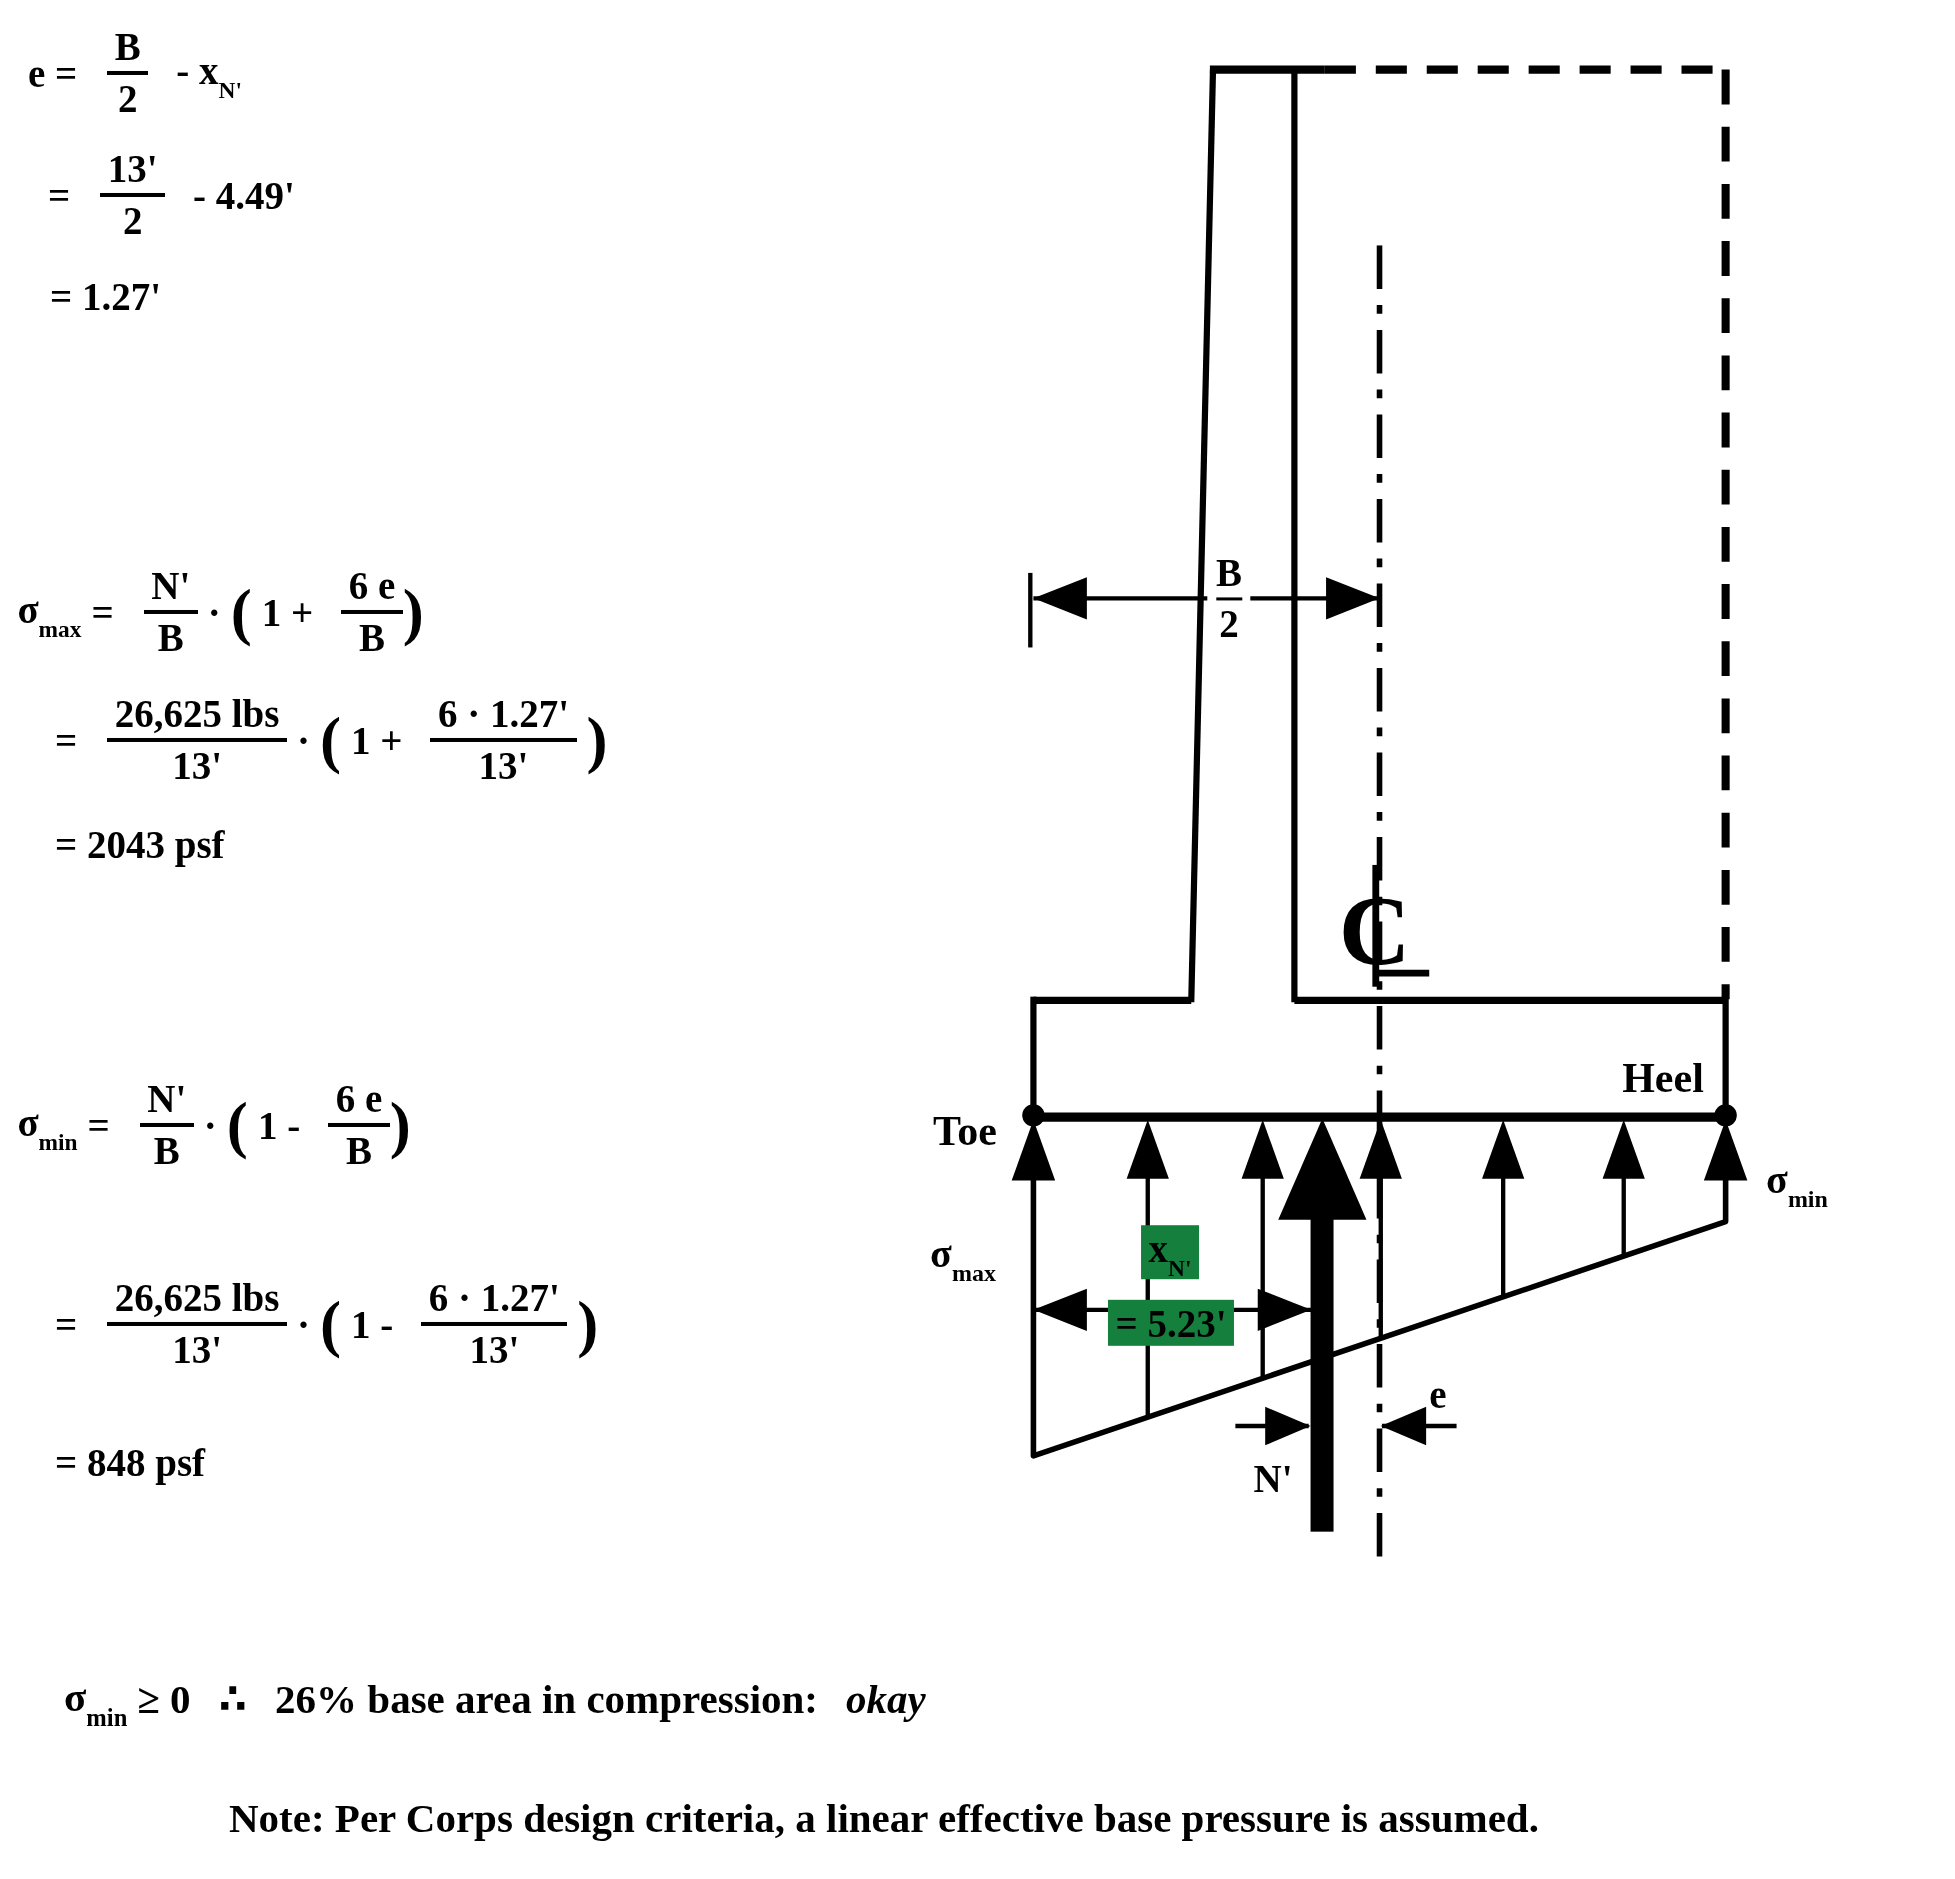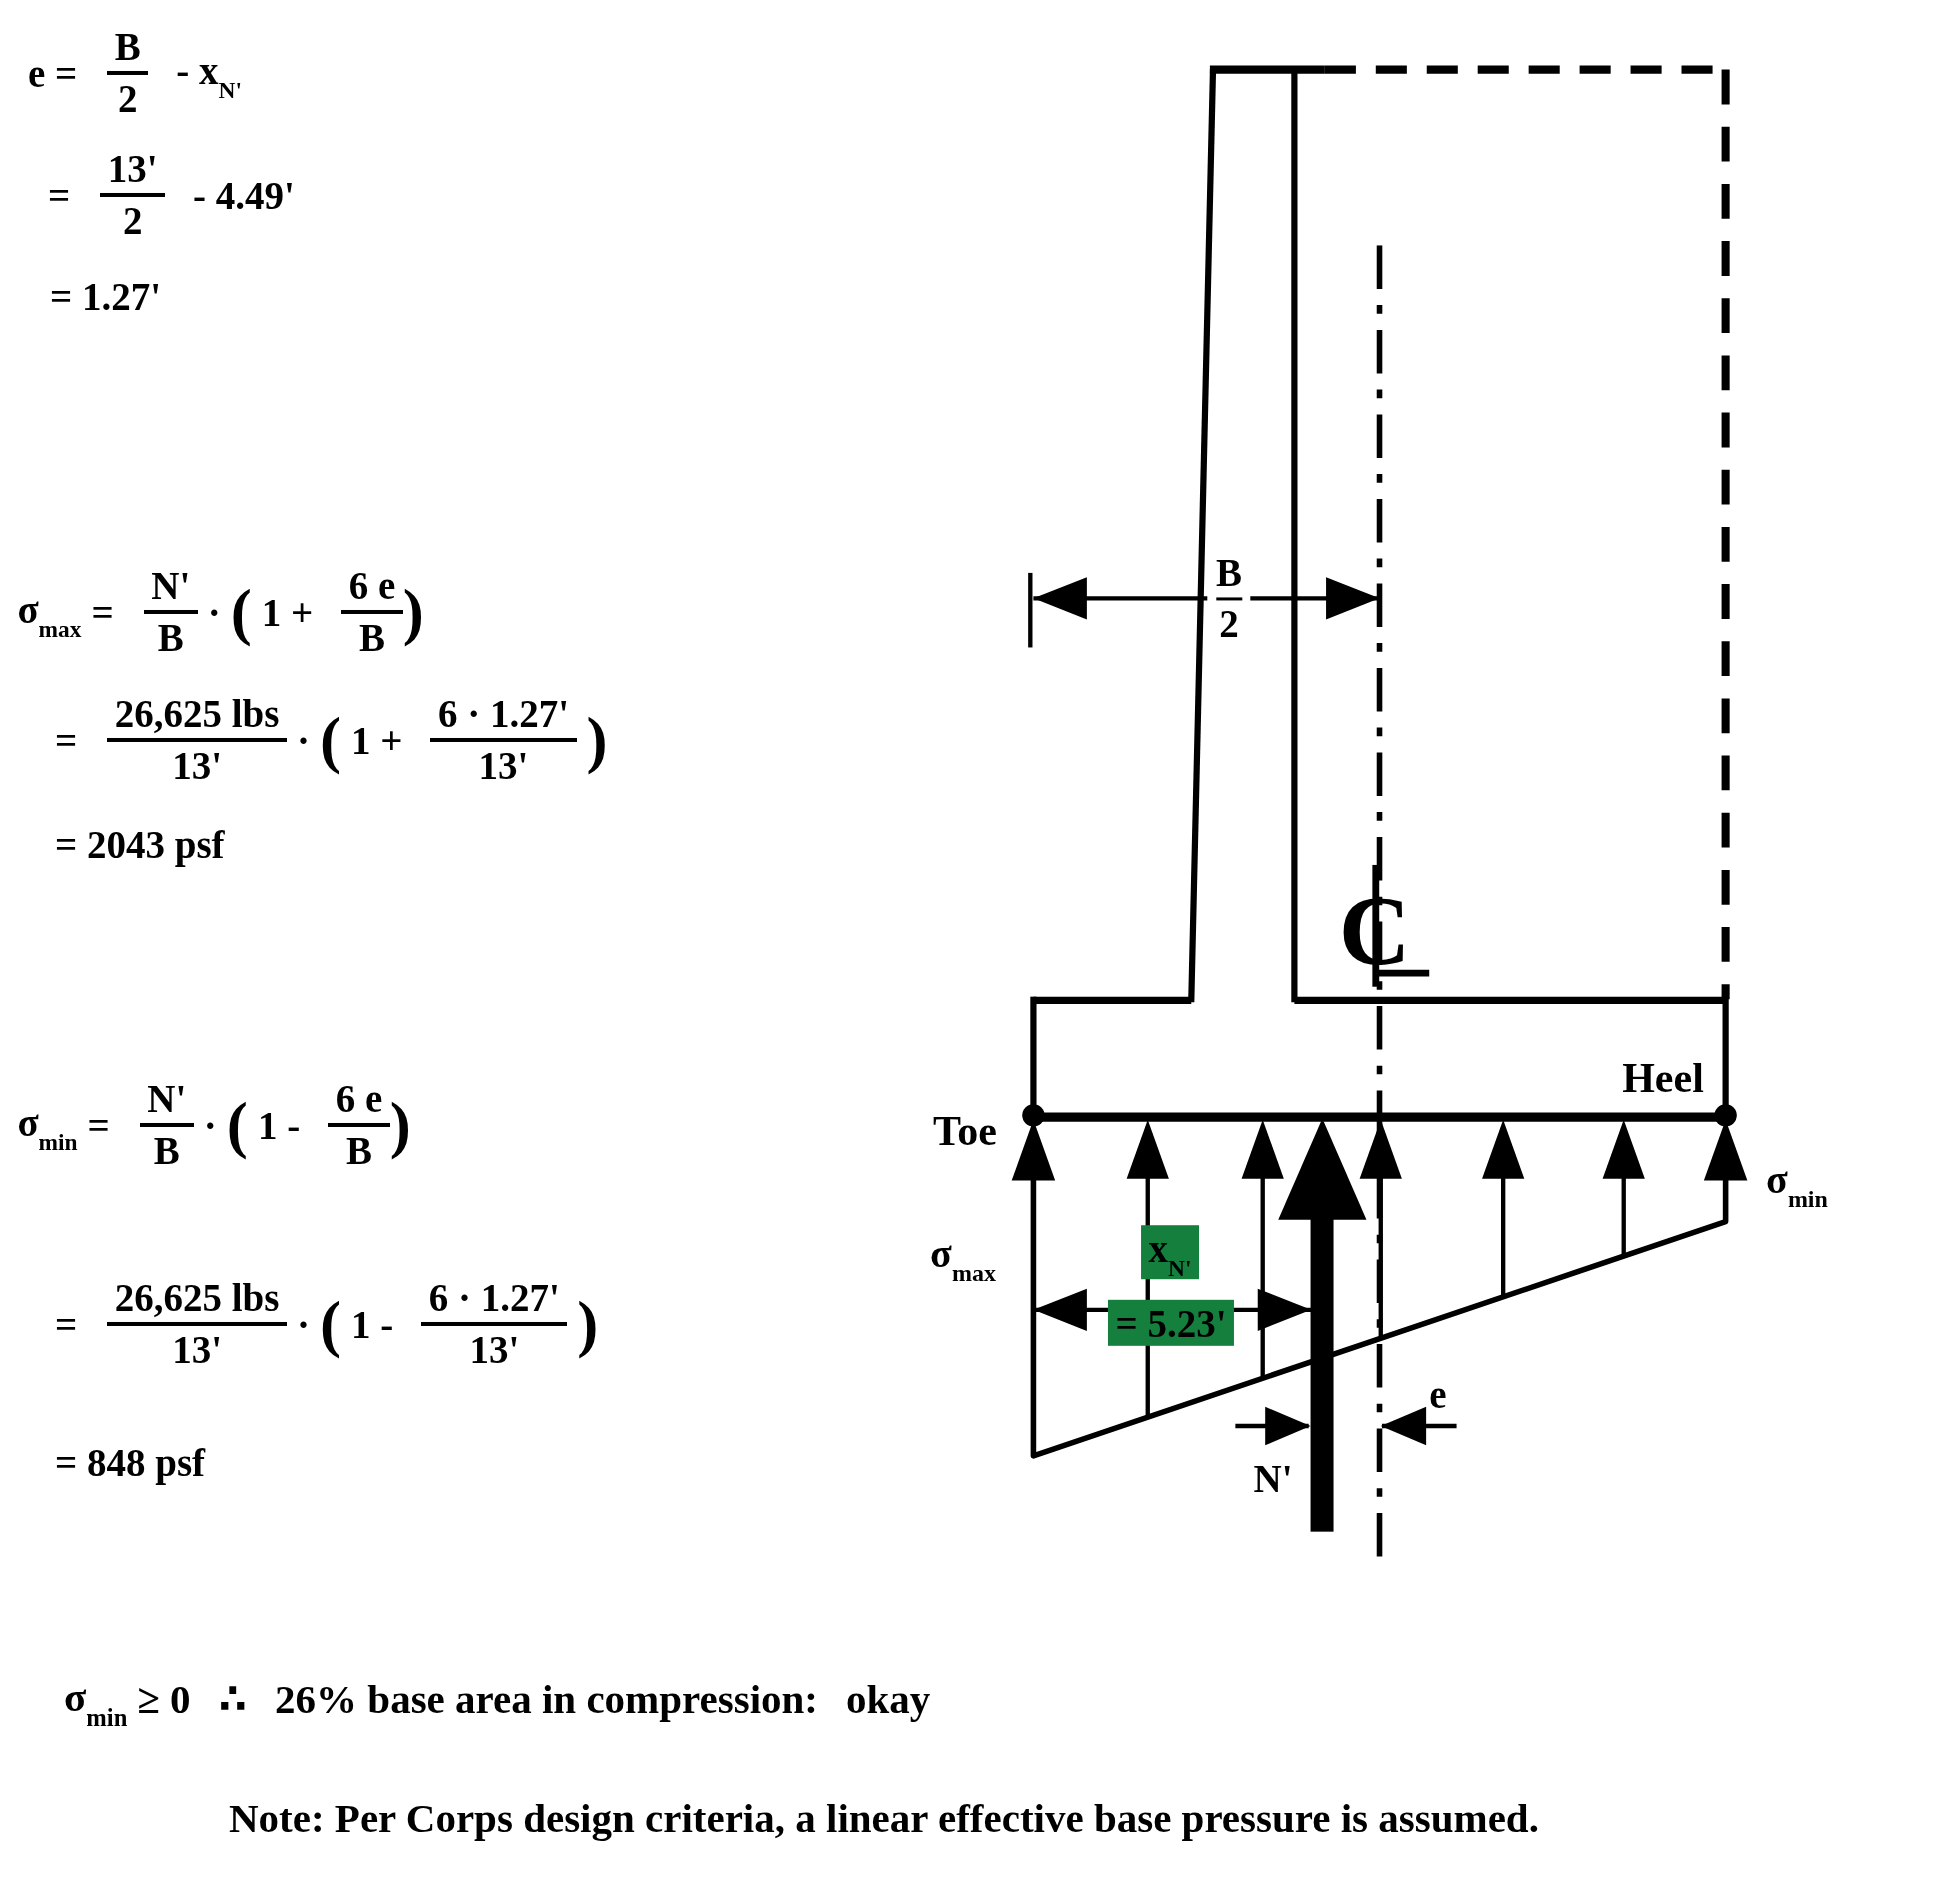--- a/index.html
+++ b/index.html
@@ -26,21 +26,21 @@
     position:absolute; transform:translate(-50%,-50%);
     font-size:40px; white-space:nowrap; line-height:1;
   }
   .masked { background:#15803d; padding:3.7px 7.5px; }
   .fraclabel {
     position:absolute; transform:translate(-50%,-50%);
     display:flex; flex-direction:column; align-items:center;
     background:#ffffff; font-size:39px; padding:3.7px 8.7px; line-height:1.05;
   }
   .fraclabel .bar { height:3.7px; background:#000; width:100%; margin:3.1px 0; }
-  .it { }
+  .it { font-style:italic; }
 </style>
 </head>
 <body>
 
 <svg class="diagram" width="1955" height="1879" viewBox="0 0 3146 3024">
 
   <line x1="1952" y1="112" x2="1917" y2="1613" stroke="#000" stroke-width="10"></line>
   <line x1="2083" y1="112" x2="2083" y2="1613" stroke="#000" stroke-width="10"></line>
   <line x1="1947" y1="112" x2="2132" y2="112" stroke="#000" stroke-width="13"></line>
 

